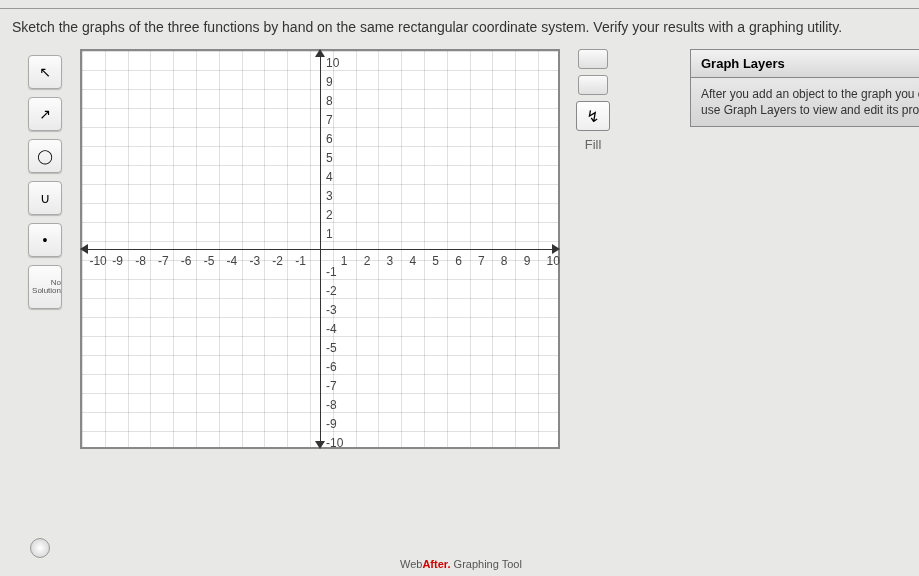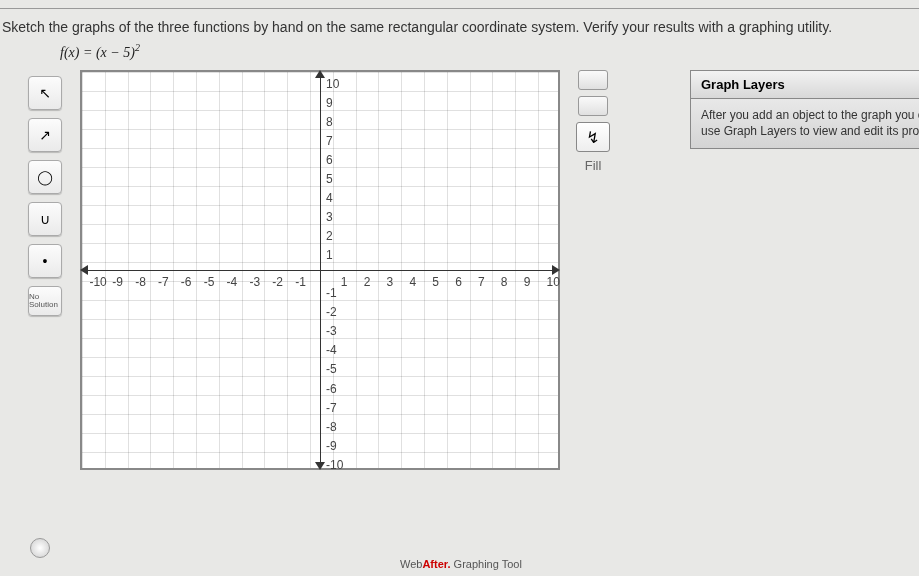--- a/index.html
+++ b/index.html
@@ -1,24 +1,24 @@
 <!DOCTYPE html>
 <html><head>
 <meta charset="utf-8">
 <style>
 * { box-sizing: border-box; margin: 0; padding: 0; }
 body { font-family: Arial, sans-serif; background: #e8e8e6; width: 919px; height: 576px; overflow: hidden; position: relative; }
 .top-border { height: 1px; background: #999; margin-top: 8px; }
-.question-text { padding: 10px 12px 6px 2px; font-size: 14px; color: #333; }
+.question-text { padding: 10px 12px 6px 12px; font-size: 14px; color: #333; }
 .equations { padding: 0 0 8px 60px; font-family: 'Times New Roman', serif; font-style: italic; font-size: 14px; color: #222; line-height: 1.4; }
 .equations sup { font-size: 10px; }
 .main-area { position: relative; padding: 0 0 0 28px; display: flex; }
 .toolbox { width: 40px; display: flex; flex-direction: column; gap: 8px; padding-top: 6px; }
 .tool-btn { width: 34px; height: 34px; background: linear-gradient(#fcfcfc,#eaeaea); border: 1px solid #aaa; border-radius: 4px; display: flex; align-items: center; justify-content: center; font-size: 14px; cursor: pointer; box-shadow: 0 1px 1px rgba(0,0,0,.2); }
-.tool-btn.nosol { font-size: 8px; line-height: 1; color: #555; text-align: left; height: 30px; }
+.tool-btn.nosol { font-size: 8px; line-height: 1; color: #555; text-align: right; height: 44px; }
 .graph-wrap { position: relative; margin-left: 12px; }
 .graph-box { width: 480px; height: 400px; background: #fff; border: 2px solid #888; position: relative; }
 .graph-box::before { content:""; position:absolute; inset:0; background: repeating-linear-gradient(to right, rgba(0,0,0,.12) 0 1px, transparent 1px 22.8px), repeating-linear-gradient(to bottom, rgba(0,0,0,.12) 0 1px, transparent 1px 19px); }
 .axis-x { position:absolute; left:0; right:0; top:50%; height:0; border-top:1.5px solid #333; }
 .axis-y { position:absolute; top:0; bottom:0; left:50%; width:0; border-left:1.5px solid #333; }
 .arrow-up { position:absolute; left:50%; top:-2px; transform:translateX(-50%); width:0; height:0; border-left:5px solid transparent; border-right:5px solid transparent; border-bottom:8px solid #333; }
 .arrow-down { position:absolute; left:50%; bottom:-2px; transform:translateX(-50%); width:0; height:0; border-left:5px solid transparent; border-right:5px solid transparent; border-top:8px solid #333; }
 .arrow-right { position:absolute; top:50%; right:-2px; transform:translateY(-50%); width:0; height:0; border-top:5px solid transparent; border-bottom:5px solid transparent; border-left:8px solid #333; }
 .arrow-left { position:absolute; top:50%; left:-2px; transform:translateY(-50%); width:0; height:0; border-top:5px solid transparent; border-bottom:5px solid transparent; border-right:8px solid #333; }
 .tick-label { position:absolute; font-size:12px; color:#444; }
@@ -32,21 +32,20 @@
 .footer { position:absolute; left:400px; bottom:6px; font-size:11px; color:#555; }
 .footer b { color:#c00; font-weight:bold; }
 .help-icon { position:absolute; left:30px; bottom:18px; width:20px; height:20px; border-radius:50%; background:radial-gradient(#fff,#ccc); border:1px solid #999; }
 </style>
 </head>
 <body>
 
 <div class="top-border"></div>
 <div class="question-text">Sketch the graphs of the three functions by hand on the same rectangular coordinate system. Verify your results with a graphing utility.</div>
 <div class="equations">
-  <div><i>f</i>(<i>x</i>) = (<i>x</i> − 5)<sup>2</sup></div>
 </div>
 
 <div class="main-area">
   <div class="toolbox">
     <div class="tool-btn">
         <span>↖</span>
       </div>
     <div class="tool-btn">
         <span>↗</span>
       </div>

